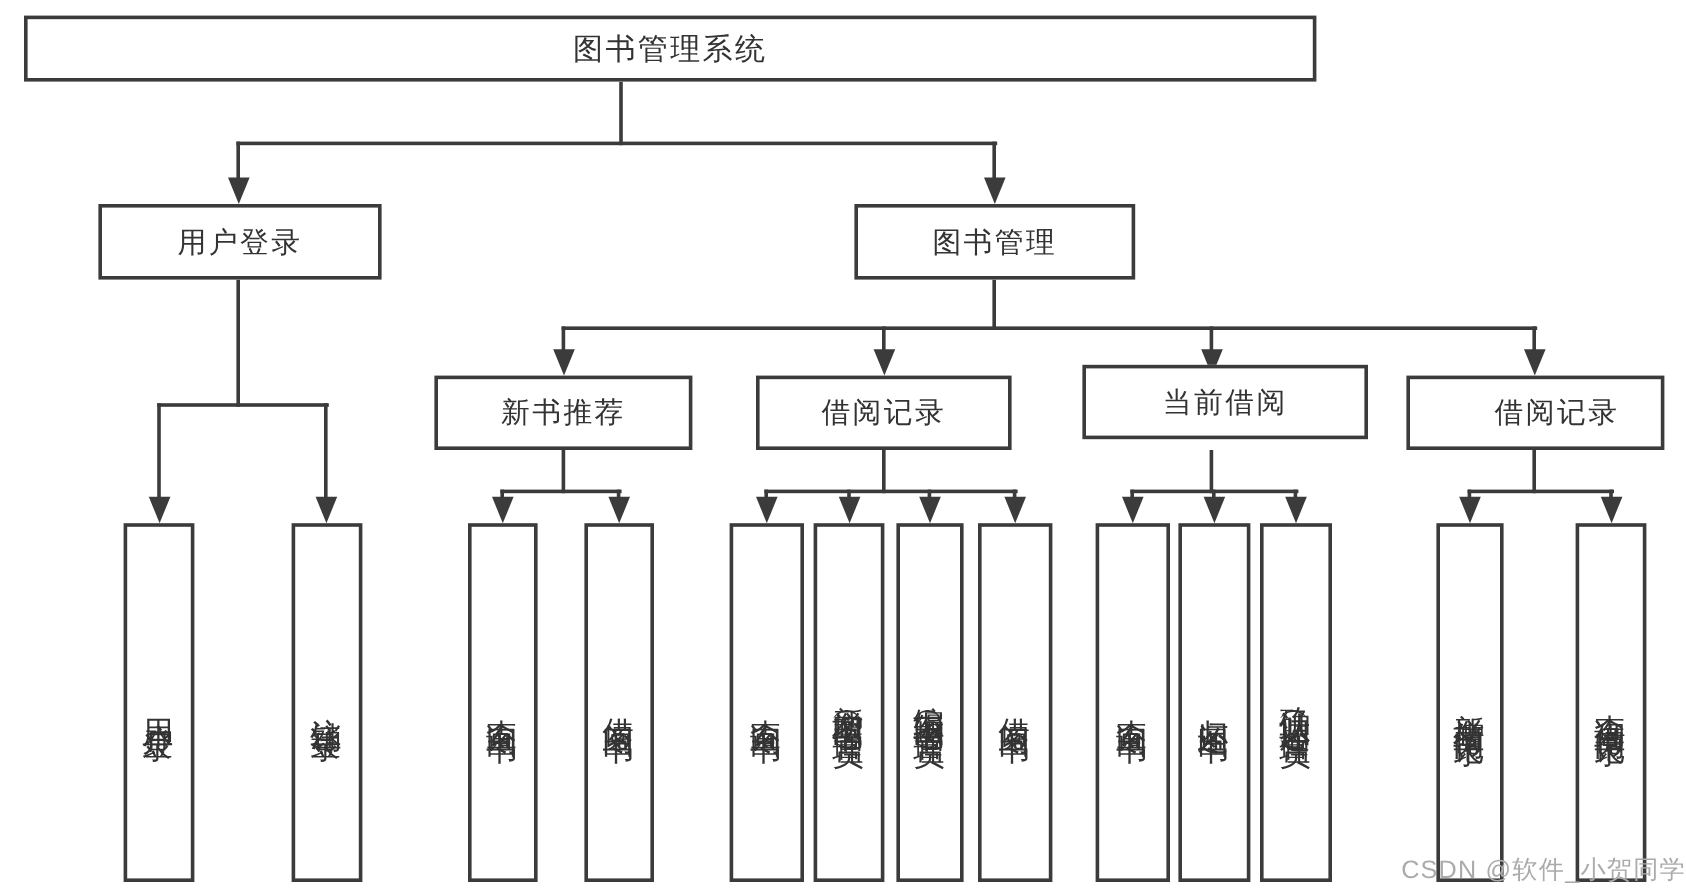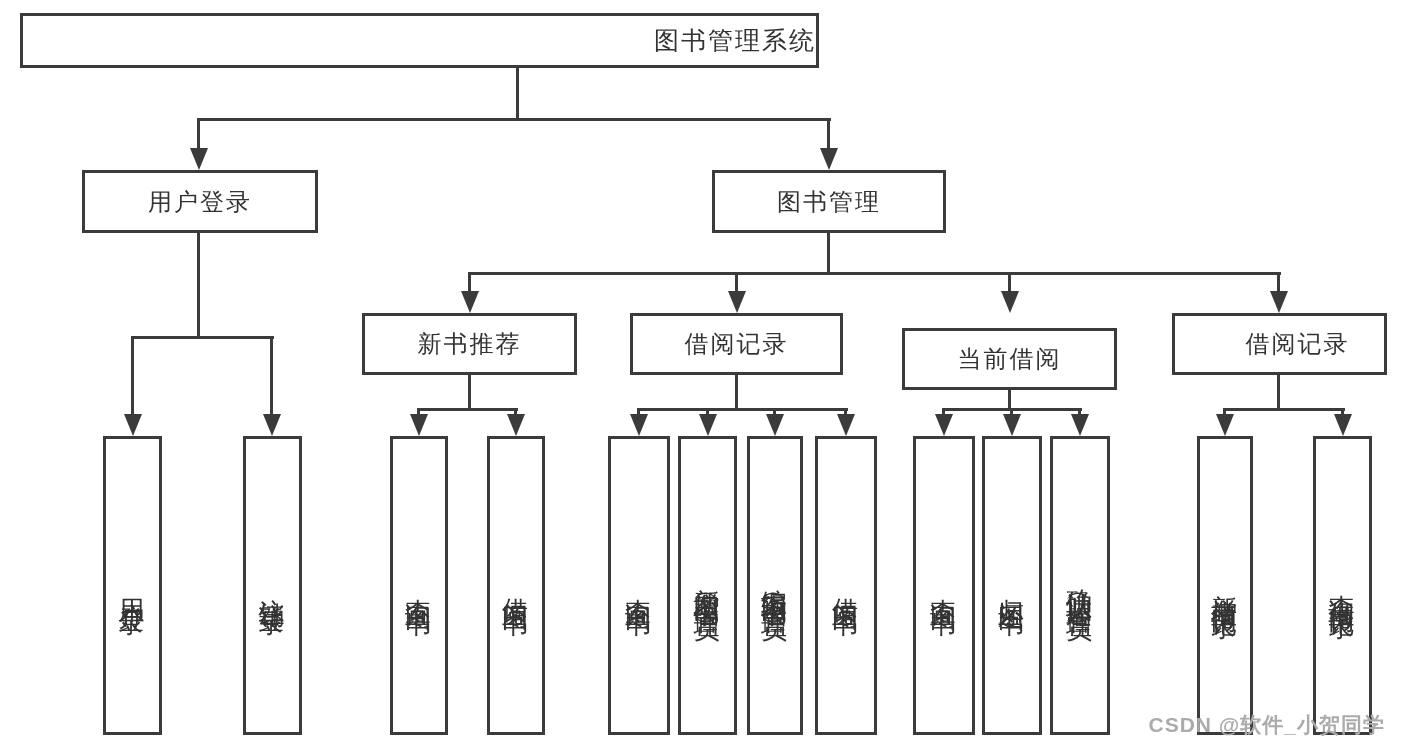--- a/index.html
+++ b/index.html
@@ -44,27 +44,26 @@
   .arrowhead {
     position: absolute;
     width: 0;
     height: 0;
     border-left: 9px solid transparent;
     border-right: 9px solid transparent;
     border-top: 22px solid var(--line, #3b3b3b);
   }
   .watermark {
     position: absolute;
-    right: 20px;
+    right: 0;
     bottom: 8px;
     font-size: 21px;
     color: var(--wm, #ababab);
     letter-spacing: 1px;
     z-index: 50;
-    font-weight: bold;
   }
 </style>
 </head>
 <body>
 
 <div id="canvas">
   <div class="watermark">CSDN @软件_小贺同学</div>
 <div class="vline" style="left: 516px; top: 68px; width: 3px; height: 53px;"></div>
     <div class="vline" style="left: 197px; top: 233px; width: 3px; height: 106px;"></div>
     <div class="vline" style="left: 827px; top: 233px; width: 3px; height: 42px;"></div>
@@ -110,36 +109,36 @@
     <div class="vline" style="left: 942px; top: 408px; width: 3px; height: 12px;"></div>
     <div class="arrowhead" style="left: 935px; top: 414px;"></div>
     <div class="vline" style="left: 1010px; top: 408px; width: 3px; height: 12px;"></div>
     <div class="arrowhead" style="left: 1003px; top: 414px;"></div>
     <div class="vline" style="left: 1078px; top: 408px; width: 3px; height: 12px;"></div>
     <div class="arrowhead" style="left: 1071px; top: 414px;"></div>
     <div class="vline" style="left: 1223px; top: 408px; width: 3px; height: 12px;"></div>
     <div class="arrowhead" style="left: 1216px; top: 414px;"></div>
     <div class="vline" style="left: 1341px; top: 408px; width: 3px; height: 12px;"></div>
     <div class="arrowhead" style="left: 1334px; top: 414px;"></div>
-    <div class="node h root" style="left: 20px; top: 13px; width: 799px; height: 55px; justify-content: flex-end;">
+    <div class="node h root" style="left: 20px; top: 13px; width: 1077px; height: 55px;">
       <span class="label">图书管理系统</span>
     </div>
     <div class="node h" style="left: 82px; top: 170px; width: 236px; height: 63px;">
       <span class="label">用户登录</span>
     </div>
     <div class="node h" style="left: 362px; top: 313px; width: 215px; height: 62px;">
       <span class="label">新书推荐</span>
     </div>
     <div class="node h" style="left: 712px; top: 170px; width: 234px; height: 63px;">
       <span class="label">图书管理</span>
     </div>
     <div class="node h" style="left: 630px; top: 313px; width: 213px; height: 62px;">
       <span class="label">借阅记录</span>
     </div>
-    <div class="node h" style="left: 902px; top: 328px; width: 215px; height: 62px;">
+    <div class="node h" style="left: 902px; top: 304px; width: 238px; height: 62px;">
       <span class="label">当前借阅</span>
     </div>
     <div class="node h" style="left: 1172px; top: 313px; width: 215px; height: 62px; padding-left: 36px;">
       <span class="label">借阅记录</span>
     </div>
     <div class="node v" style="left: 103px; top: 436px; width: 59px; height: 299px;">
       <span class="label">用户登录</span>
     </div>
     <div class="node v" style="left: 243px; top: 436px; width: 59px; height: 299px;">
       <span class="label">注销登录</span>

